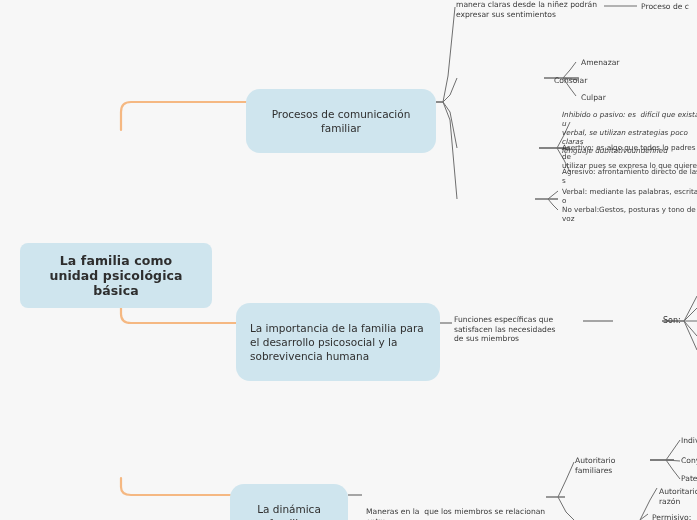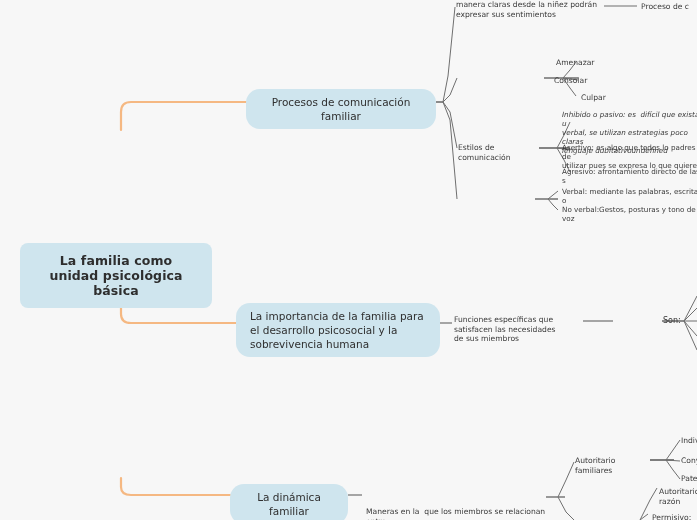--- a/index.html
+++ b/index.html
@@ -29,21 +29,21 @@
     letter-spacing:.1px;
     z-index:5;
   }
 
   
   .pill{
     position:absolute;
     background:#cfe5ee;
     border-radius:14px;
     box-sizing:border-box;
-    padding:6px 14px;
+    padding:18px 14px;
     font-size:10.5px;
     line-height:14px;
     color:#2f2f2f;
     z-index:4;
   }
   #pill-comunicacion{left:246px;top:89px;width:190px;text-align:center;}
   #pill-importancia{left:236px;top:303px;width:204px;}
   #pill-dinamica{left:230px;top:484px;width:118px;text-align:center;}
 
   
@@ -138,25 +138,24 @@
   </div>
 
   <div class="pill" id="pill-dinamica">
     <span>La dinámica familiar</span>
   </div>
 
   <div class="leaf" style="left:456px;top:0px;width:150px;">manera claras desde la niñez podrán expresar sus sentimientos</div>
 
   <div class="leaf" style="left:641px;top:2px;width:60px;white-space:nowrap;">Proceso de c</div>
 
-  <div class="leaf" style="left:556px;top:58px;">Amenazar</div>
+  <div class="leaf" style="left:581px;top:58px;">Amenazar</div>
   <div class="leaf" style="left:554px;top:76px;">Consolar</div>
   <div class="leaf" style="left:581px;top:93px;">Culpar</div>
 
-  <div class="leaf" style="left:458px;top:143px;width:84px;">Estilos de comunicación</div>
   <div class="leaf sm ital" style="left:562px;top:110px;width:138px;">Inhibido o pasivo: es  difícil que exista u
 verbal, se utilizan estrategias poco claras
 lenguaje dubitativoundefined</div>
   <div class="leaf sm" style="left:562px;top:143px;width:138px;">Asertivo: es algo que todos lo padres de
 utilizar pues se expresa lo que quiere</div>
   <div class="leaf sm" style="left:562px;top:167px;width:140px;">Agresivo: afrontamiento directo de las s</div>
 
   <div class="leaf sm" style="left:562px;top:187px;width:140px;">Verbal: mediante las palabras, escritas o</div>
   <div class="leaf sm" style="left:562px;top:205px;width:140px;">No verbal:Gestos, posturas y tono de voz</div>
 

